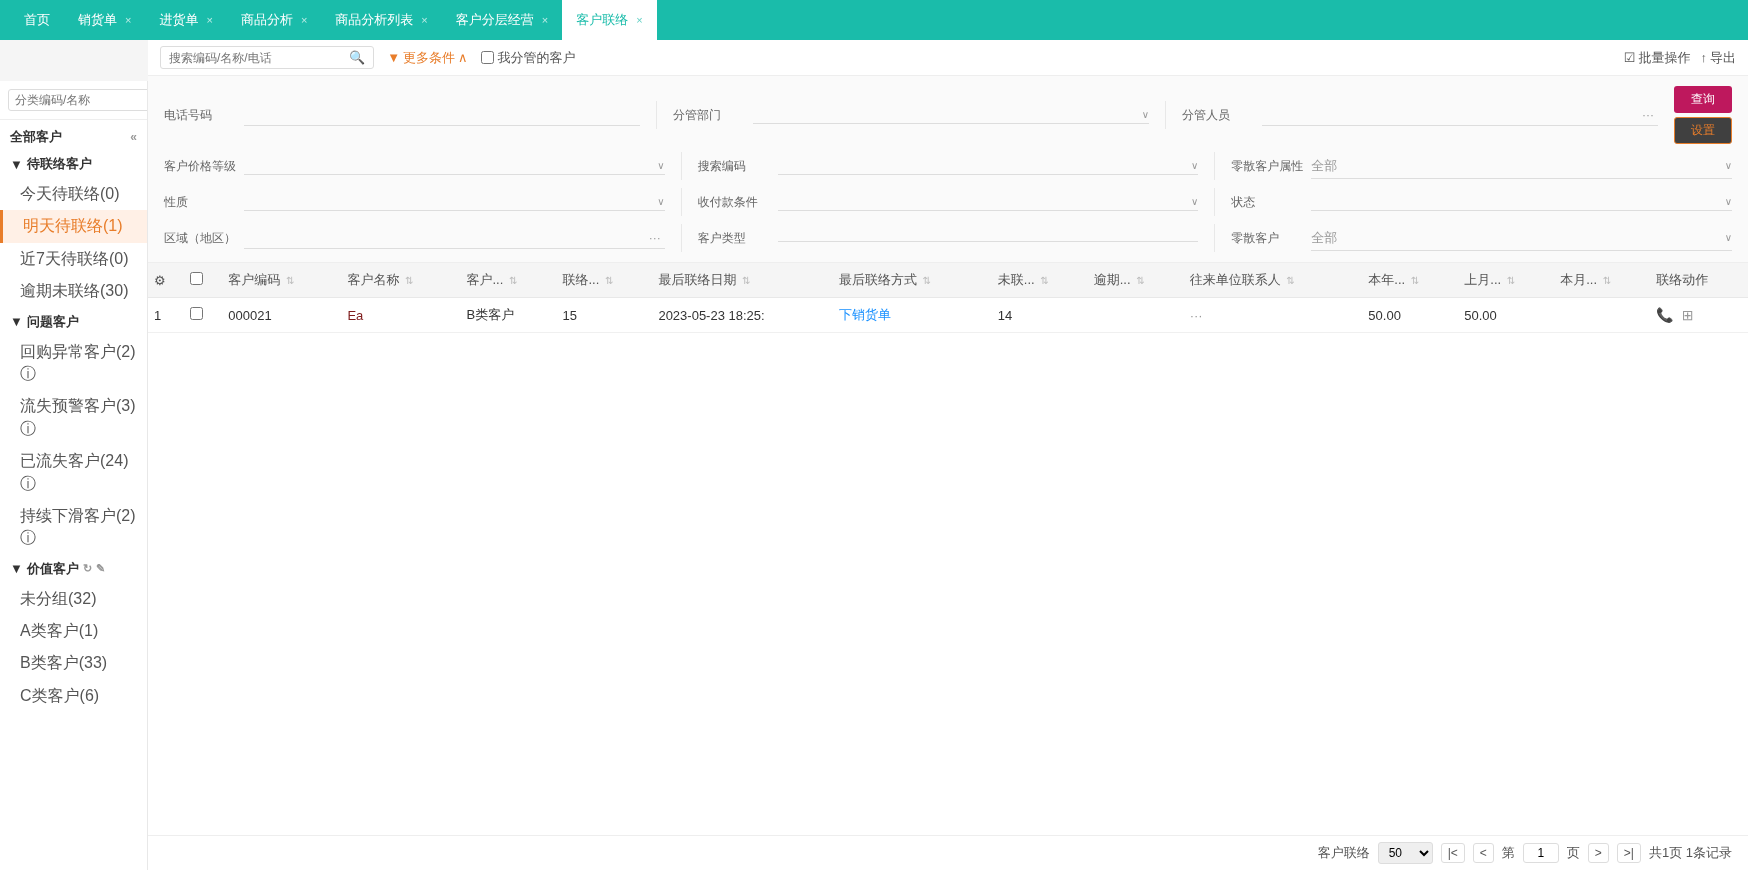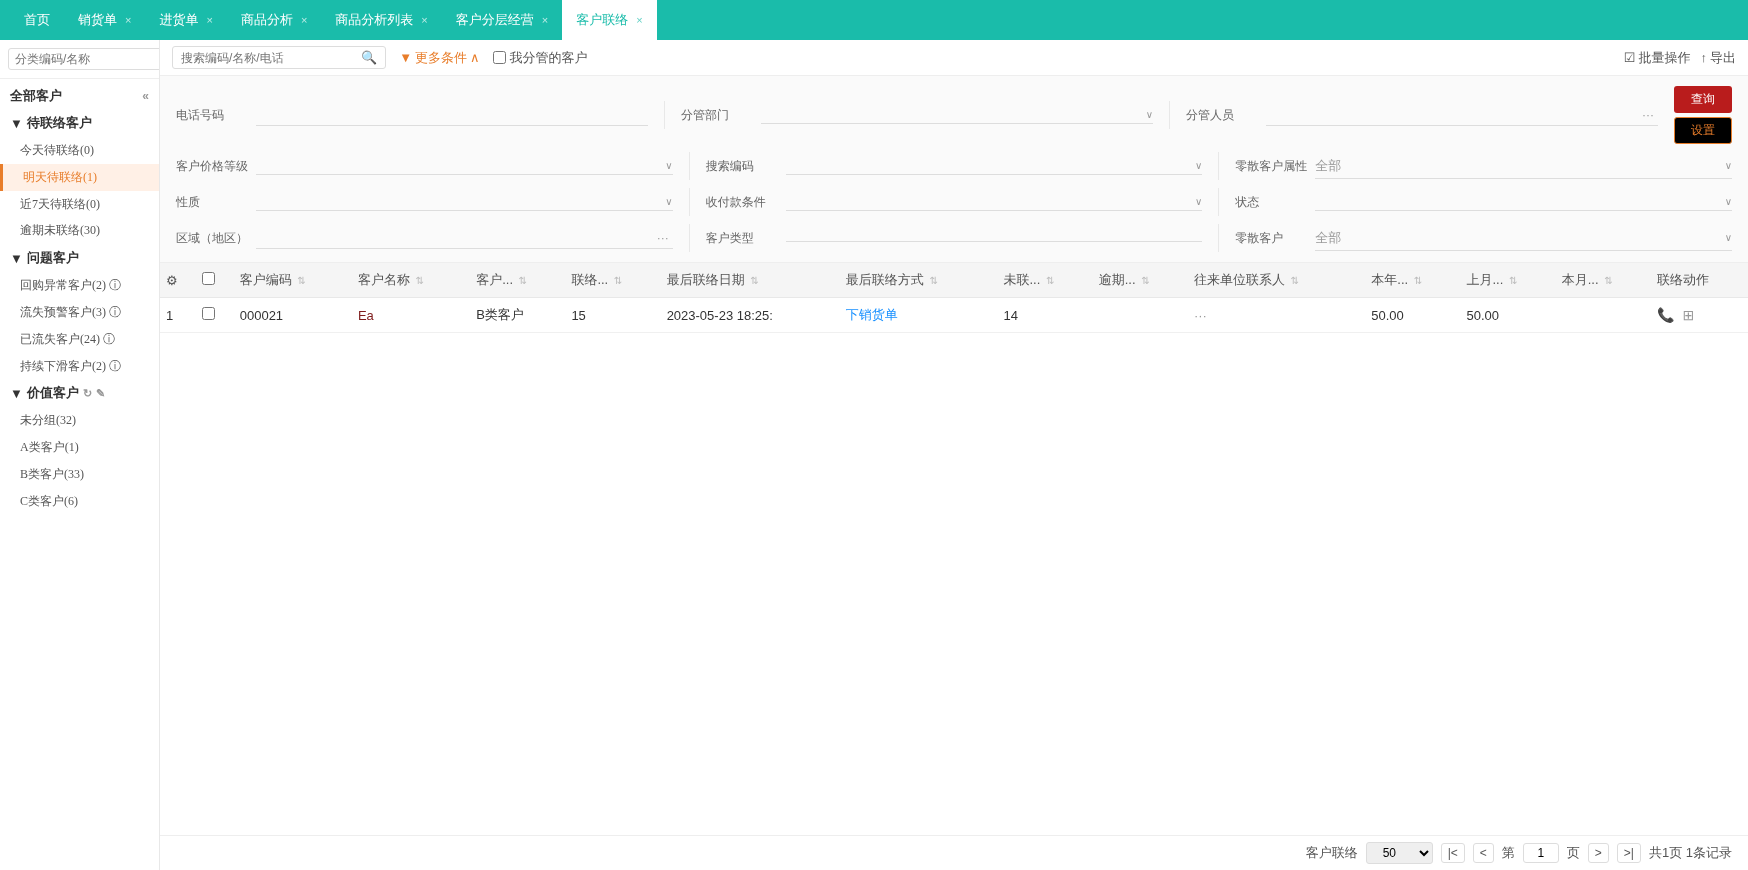--- a/index.html
+++ b/index.html
@@ -8,28 +8,28 @@
     
     .top-nav { background: #1abcaa; display: flex; align-items: center; height: 40px; padding: 0 10px; flex-shrink: 0; }
     .nav-item { color: #fff; padding: 16px 14px; height: 40px; line-height: 40px; cursor: pointer; font-size: 13px; white-space: nowrap; display: flex; align-items: center; gap: 4px; }
     .nav-item.active { background: #fff; color: #1abcaa; }
     .nav-close { font-size: 11px; margin-left: 4px; opacity: 0.7; }
 
     
     .main-layout { display: flex; flex: 1; overflow: hidden; }
 
     
-    .sidebar { width: 160px; background: #fff; border-right: 1px solid #e8e8e8; display: flex; flex-direction: column; flex-shrink: 0; overflow-y: auto; }
+    .sidebar { width: 148px; background: #fff; border-right: 1px solid #e8e8e8; display: flex; flex-direction: column; flex-shrink: 0; overflow-y: auto; margin-top: 41px; }
     .sidebar-search { padding: 8px; display: flex; align-items: center; border-bottom: 1px solid #eee; }
     .sidebar-search input { flex: 1; border: 1px solid #ddd; border-radius: 3px; padding: 3px 6px; font-size: 12px; outline: none; }
 
     .sidebar-section-title { padding: 8px 10px 4px; font-weight: bold; font-size: 13px; color: #333; display: flex; align-items: center; justify-content: space-between; }
     .sidebar-section-title .collapse-icon { color: #999; cursor: pointer; font-size: 12px; }
 
-    .sidebar-item { padding: 5px 10px 5px 14px; cursor: pointer; color: #555; font-size: 12px; line-height: 1.4; font-family: Liberation Serif, serif; }
+    .sidebar-item { padding: 5px 10px 5px 14px; cursor: pointer; color: #555; font-size: 16px; line-height: 1.4; }
     .sidebar-item.active { background: #fff0e6; color: #e87d2a; border-left: 3px solid #e87d2a; }
     .sidebar-sub { padding-left: 0; }
     .sidebar-sub .sidebar-item { padding-left: 20px; }
     .sidebar-group-title { padding: 5px 10px; color: #333; font-weight: bold; font-size: 12px; display: flex; align-items: center; gap: 4px; }
 
     
     .content-area { flex: 1; display: flex; flex-direction: column; overflow: hidden; background: #fff; }
 
     
     .toolbar { display: flex; align-items: center; padding: 6px 12px; background: #fff; border-bottom: 1px solid #eee; gap: 13px; flex-shrink: 0; }
@@ -45,39 +45,39 @@
     .filter-panel { background: #fafafa; border-bottom: 1px solid #eee; padding: 10px 16px; flex-shrink: 0; }
     .filter-row { display: flex; align-items: center; margin-bottom: 8px; gap: 0; }
     .filter-row:last-child { margin-bottom: 0; }
     .filter-field { display: flex; align-items: center; flex: 1; min-width: 0; }
     .filter-label { color: #666; font-size: 12px; white-space: nowrap; min-width: 80px; padding-right: 8px; }
     .filter-input { flex: 1; border: none; border-bottom: 1px solid #ddd; outline: none; font-size: 12px; padding: 3px 0; background: transparent; }
     .filter-select { flex: 1; display: flex; align-items: center; justify-content: space-between; border-bottom: 1px solid #ddd; padding: 3px 0; cursor: pointer; font-size: 12px; color: #999; }
     .filter-select .chevron { color: #999; font-size: 10px; }
     .filter-divider { width: 1px; background: #e8e8e8; height: 28px; margin: 0 16px; }
     .filter-actions { display: flex; flex-direction: column; gap: 4px; margin-left: 16px; flex-shrink: 0; }
-    .btn-query { background: #b91c1c; color: #fff; border: none; border-radius: 3px; padding: 5px 16px; cursor: pointer; font-size: 12px; }
-    .btn-setting { background: #000000; color: #e87d2a; border: 1px solid #e87d2a; border-radius: 3px; padding: 4px 16px; cursor: pointer; font-size: 12px; }
+    .btn-query { background: #be185d; color: #fff; border: none; border-radius: 3px; padding: 5px 16px; cursor: pointer; font-size: 12px; }
+    .btn-setting { background: #404040; color: #e87d2a; border: 1px solid #e87d2a; border-radius: 3px; padding: 4px 16px; cursor: pointer; font-size: 12px; }
     .filter-ellipsis { color: #999; font-size: 12px; padding: 0 4px; }
 
     
     .table-container { flex: 1; overflow: auto; }
     table { width: 100%; border-collapse: collapse; font-size: 12px; }
     thead tr { background: #f5f5f5; }
     th { padding: 8px 6px; text-align: left; color: #555; font-weight: normal; border-bottom: 1px solid #e8e8e8; white-space: nowrap; position: relative; }
     th.sortable { cursor: pointer; }
     th .sort-icon { color: #bbb; font-size: 10px; margin-left: 2px; }
     td { padding: 8px 6px; border-bottom: 1px solid #f0f0f0; color: #333; white-space: nowrap; }
     .link-text { color: #1890ff; cursor: pointer; text-decoration: none; }
     .action-icons { display: flex; gap: 8px; }
     .action-icon { color: #999; cursor: pointer; font-size: 14px; }
 
     
     .footer { display: flex; align-items: center; justify-content: flex-end; padding: 6px 16px; border-top: 1px solid #eee; background: #fff; flex-shrink: 0; gap: 8px; font-size: 12px; color: #555; }
-    .footer-select { border: 1px solid #ddd; border-radius: 3px; padding: 2px 12px; font-size: 12px; }
+    .footer-select { border: 1px solid #ddd; border-radius: 3px; padding: 2px 6px; font-size: 12px; }
     .page-btn { border: 1px solid #ddd; border-radius: 3px; padding: 2px 6px; cursor: pointer; background: #fff; font-size: 12px; color: #555; }
     .page-btn:disabled { color: #ccc; cursor: not-allowed; }
     .page-input { border: 1px solid #ddd; border-radius: 3px; width: 36px; text-align: center; padding: 2px 4px; font-size: 12px; }
 
     
     ::-webkit-scrollbar { width: 6px; height: 6px; }
     ::-webkit-scrollbar-thumb { background: #ccc; border-radius: 3px; }
     ::-webkit-scrollbar-track { background: #f5f5f5; }
   </style>
 </head>

